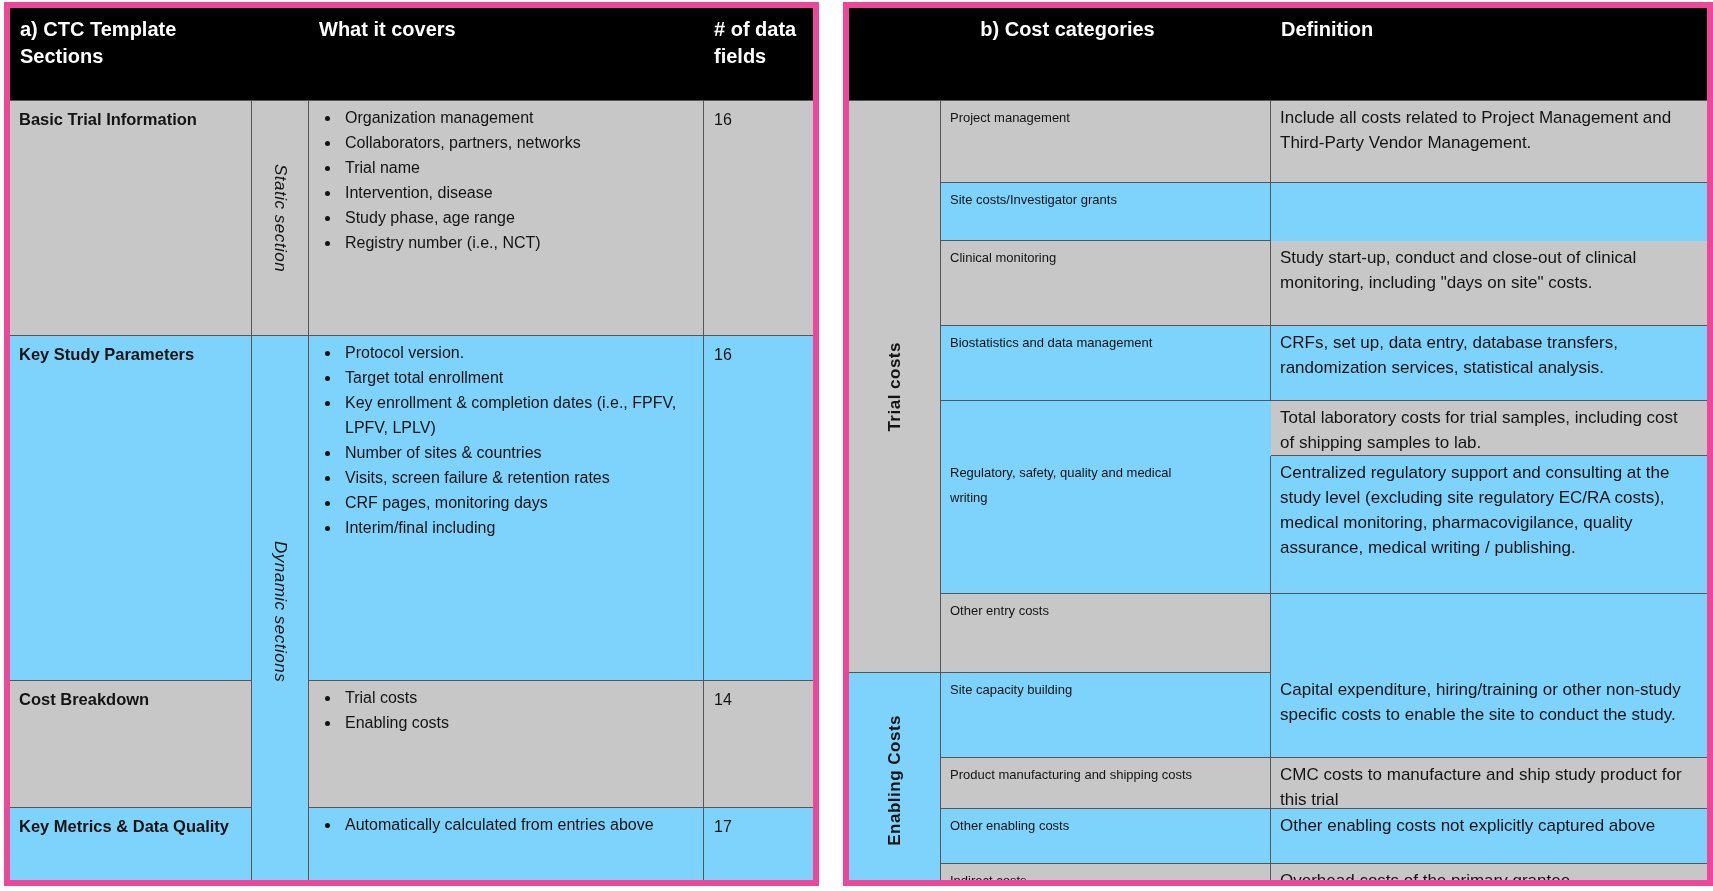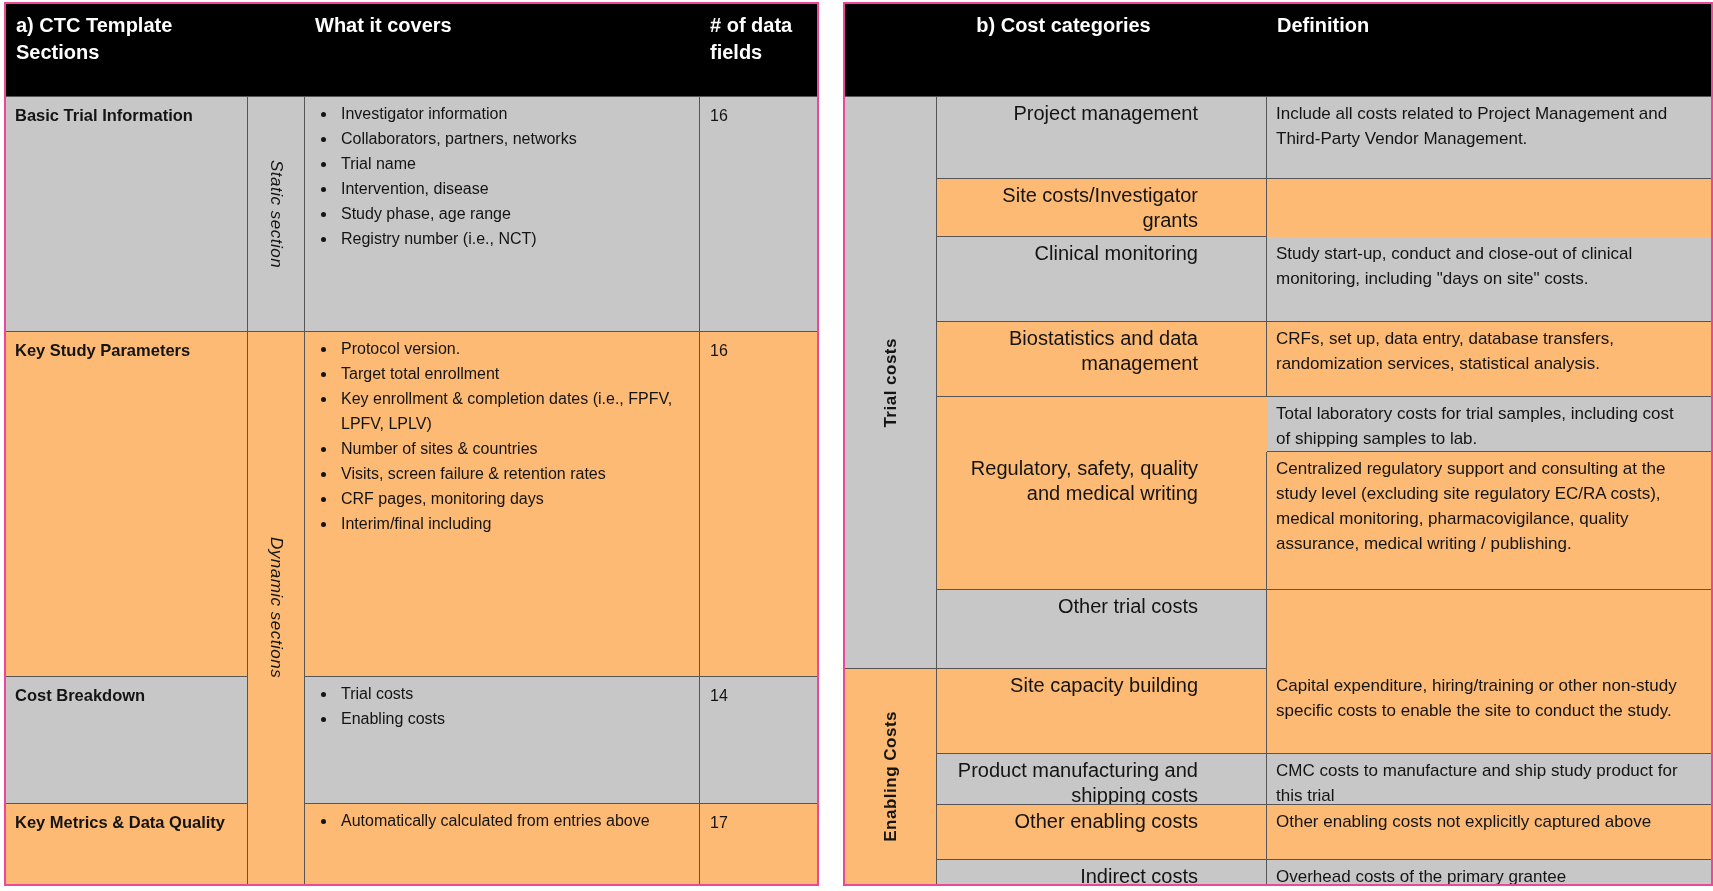--- a/index.html
+++ b/index.html
@@ -7,22 +7,22 @@
   body {
     width: 1713px; height: 891px;
     position: relative;
     font-family: "Liberation Sans", "DejaVu Sans", sans-serif;
     color: #141414;
     overflow: hidden;
   }
   .tbl {
     position: absolute;
     display: grid;
-    background: #fdba74;
-    border: 2px solid #ec4899;
+    background: #7dd3fc;
+    border: 6px solid #ec4899;
     overflow: hidden;
   }
   #table-a {
     left: 4px; top: 2px; width: 815px; height: 884px;
     grid-template-columns: 242px 57px 395px 117px;
     grid-template-rows: 93px 235px 345px 127px 80px;
   }
   #table-b {
     left: 843px; top: 2px; width: 870px; height: 884px;
     grid-template-columns: 92px 330px 444px;
@@ -43,41 +43,41 @@
     font-weight: bold; font-size: 16.5px; line-height: 25px;
     padding: 6px 12px 0 9px;
   }
   .bullets { padding: 4px 6px 0 8px; }
   .bullets ul { list-style: disc; margin: 0; padding-left: 24px; }
   .bullets li { font-size: 16px; line-height: 25px; padding-left: 4px; }
   .num { font-size: 16px; line-height: 24px; padding: 7px 11px 0 10px; }
   .vcell { display: flex; align-items: center; justify-content: center; }
   .v-cw  { writing-mode: vertical-rl; font-style: italic; font-size: 17px; letter-spacing: 0.5px; }
   .v-ccw { writing-mode: vertical-rl; transform: rotate(180deg); font-weight: bold; font-size: 17px; letter-spacing: 0.5px; }
-  .cat  { font-size: 20px; line-height: 25px; padding: 4px 68px 0 9px; text-align: right; }
+  .cat  { font-size: 13px; line-height: 25px; padding: 4px 68px 0 9px; }
   .def  { font-size: 17px; line-height: 25px; padding: 4px 30px 0 9px; }
 </style>
 </head>
 <body>
 
 <div id="table-a" class="tbl">
 
   <div class="cell hdr bb" style="grid-area:1/1/2/3">
     <span class="hdr-narrow">a) CTC Template Sections</span>
   </div>
   <div class="cell hdr bb" style="grid-area:1/3/2/4">What it covers</div>
   <div class="cell hdr bb" style="grid-area:1/4/2/5"># of data fields</div>
 
   <div class="cell name g br bb" style="grid-area:2/1/3/2">Basic Trial Information</div>
   <div class="cell vcell g br bb" style="grid-area:2/2/3/3">
     <span class="v-cw">Static section</span>
   </div>
   <div class="cell bullets g br bb" style="grid-area:2/3/3/4">
     <ul>
-      <li>Investigator information</li>
+      <li>Organization management</li>
       <li>Collaborators, partners, networks</li>
       <li>Trial name</li>
       <li>Intervention, disease</li>
       <li>Study phase, age range</li>
       <li>Registry number (i.e., NCT)</li>
     </ul>
   </div>
   <div class="cell num g bb" style="grid-area:2/4/3/5">16</div>
 
   <div class="cell vcell br" style="grid-area:3/2/6/3">
@@ -138,21 +138,21 @@
   <div class="cell def g bb" style="grid-area:4/3/5/4">Study start-up, conduct and close-out of clinical monitoring, including "days on site" costs.</div>
 
   <div class="cell cat br bb" style="grid-area:5/2/6/3">Biostatistics and data management</div>
   <div class="cell def bb" style="grid-area:5/3/6/4">CRFs, set up, data entry, database transfers, randomization services, statistical analysis.</div>
 
   <div class="cell def g bb" style="grid-area:6/3/7/4">Total laboratory costs for trial samples, including cost of shipping samples to lab.</div>
 
   <div class="cell cat br bb" style="grid-area:7/2/8/3">Regulatory, safety, quality and medical writing</div>
   <div class="cell def bb" style="grid-area:7/3/8/4">Centralized regulatory support and consulting at the study level (excluding site regulatory EC/RA costs), medical monitoring, pharmacovigilance, quality assurance, medical writing / publishing.</div>
 
-  <div class="cell cat g br bb" style="grid-area:8/2/9/3">Other trial costs</div>
+  <div class="cell cat g br bb" style="grid-area:8/2/9/3">Other entry costs</div>
 
   <div class="cell cat br bb" style="grid-area:9/2/10/3">Site capacity building</div>
   <div class="cell def bb" style="grid-area:9/3/10/4">Capital expenditure, hiring/training or other non-study specific costs to enable the site to conduct the study.</div>
 
   <div class="cell cat g br bb" style="grid-area:10/2/11/3">Product manufacturing and shipping costs</div>
   <div class="cell def g bb" style="grid-area:10/3/11/4">CMC costs to manufacture and ship study product for this trial</div>
 
   <div class="cell cat br bb" style="grid-area:11/2/12/3">Other enabling costs</div>
   <div class="cell def bb" style="grid-area:11/3/12/4">Other enabling costs not explicitly captured above</div>
 

